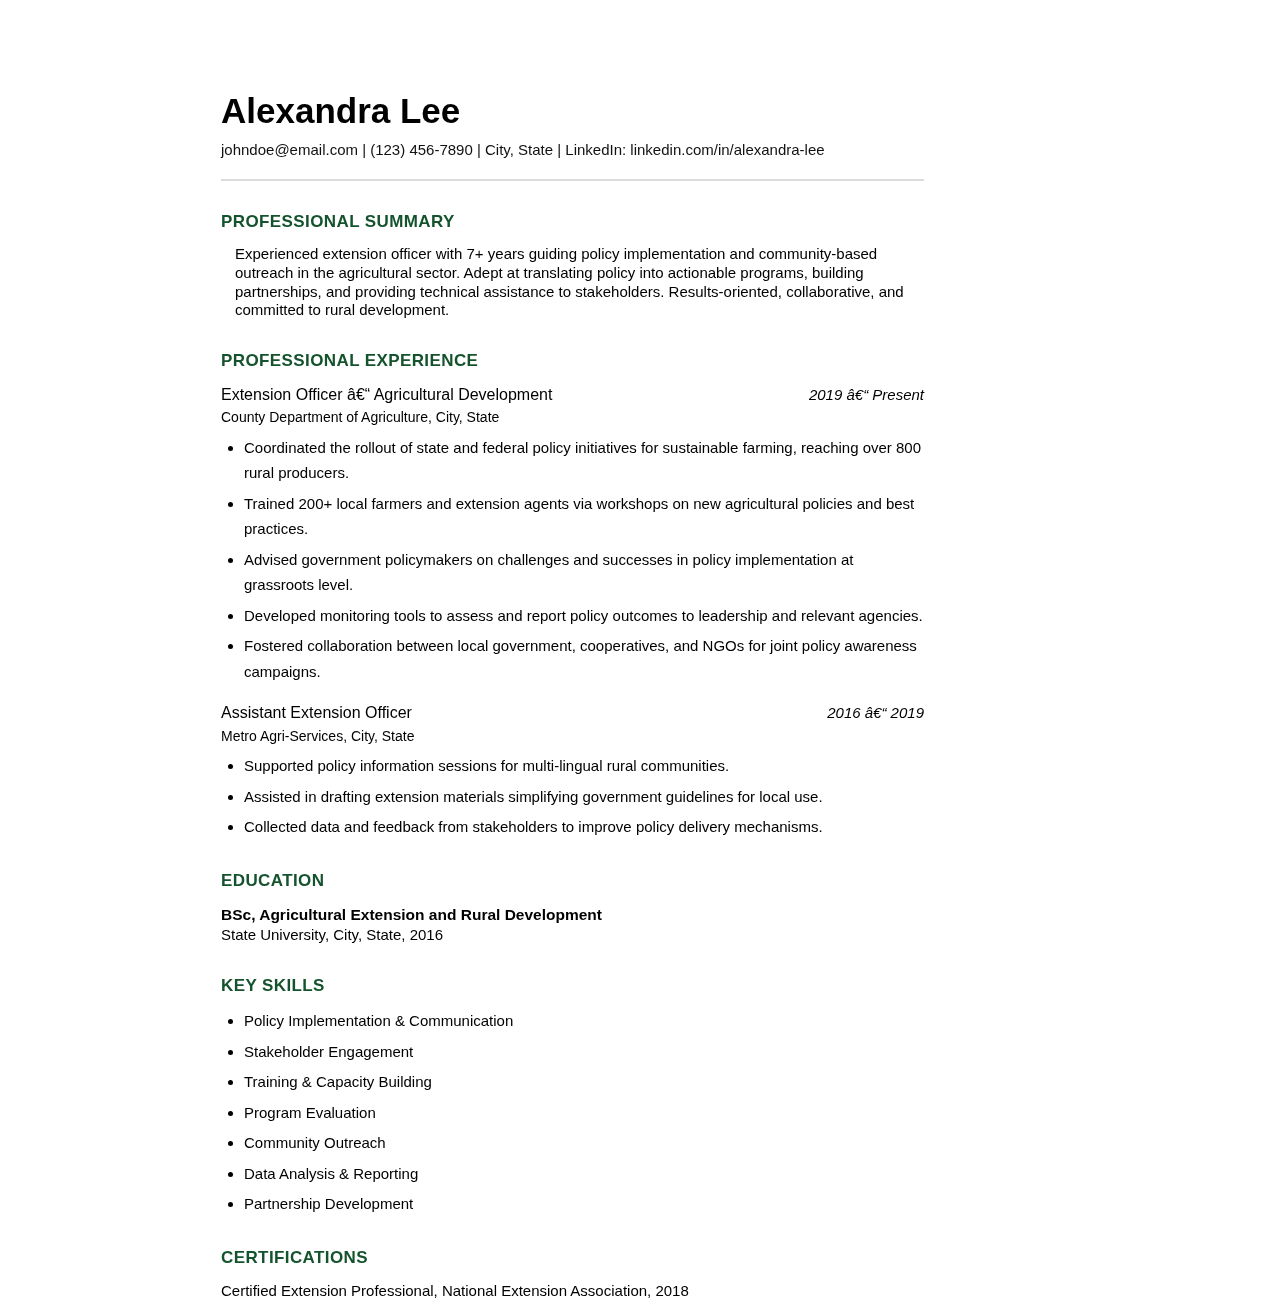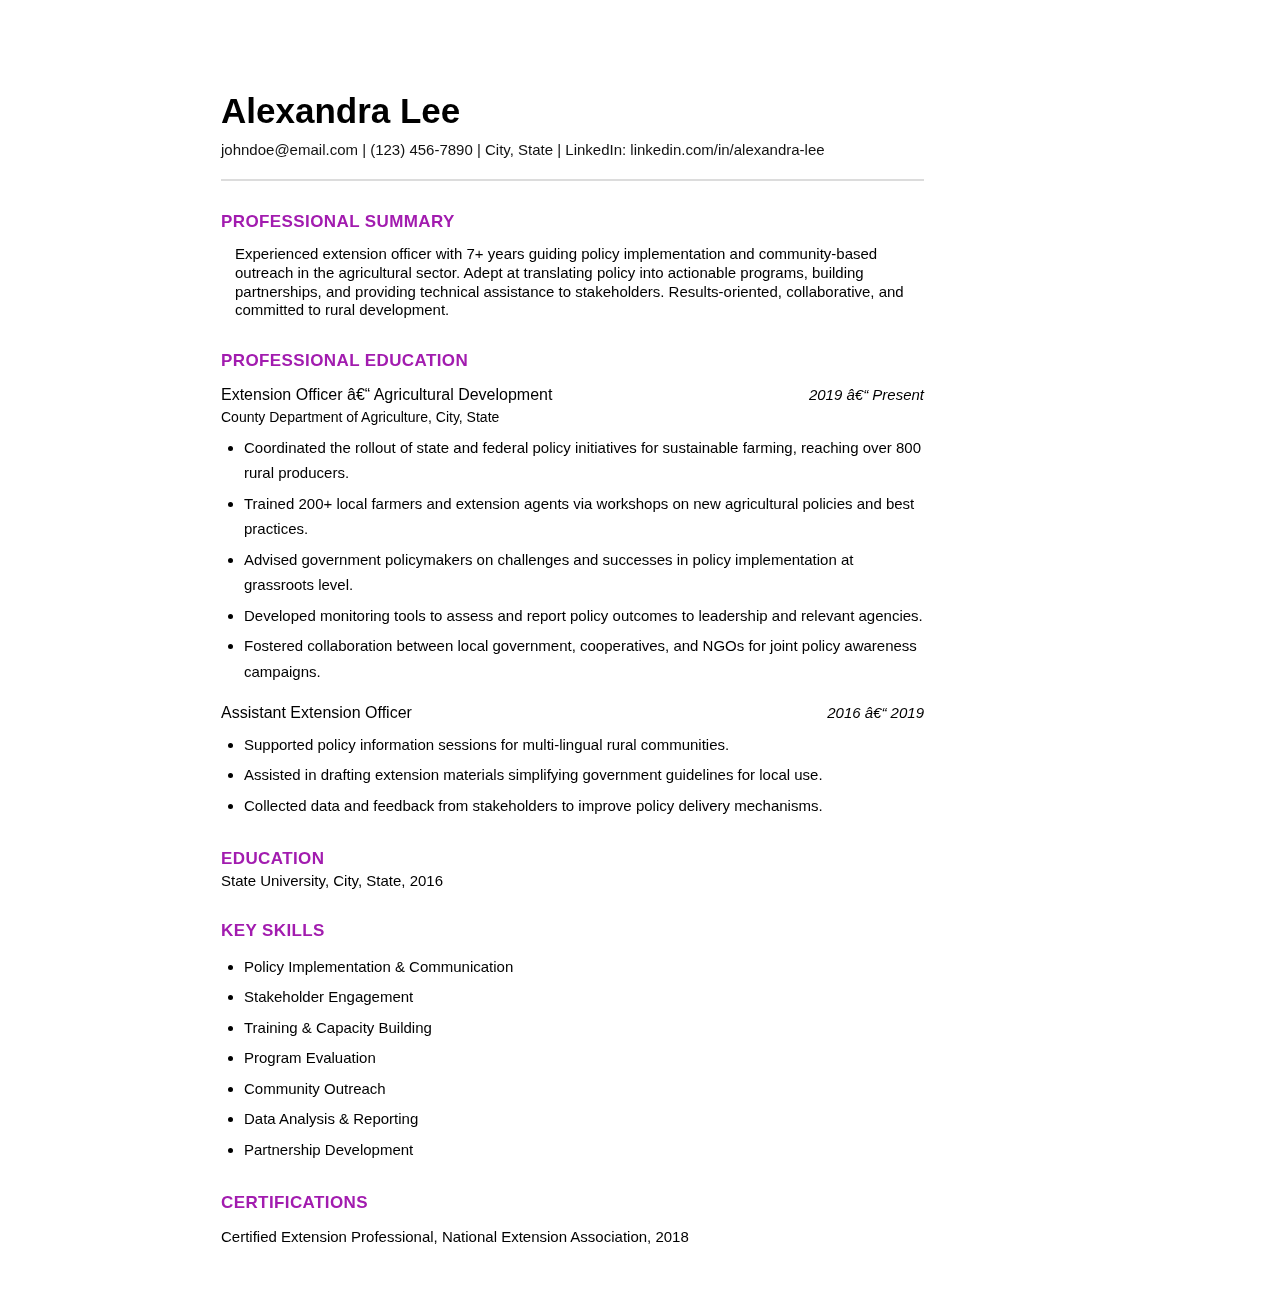--- a/index.html
+++ b/index.html
@@ -37,21 +37,21 @@
     border: none;
     border-top: 2px solid #dcdcdc;
     margin: 19px 0 0 0;
   }
   h2.section-heading {
     margin: 31px 0 0 0;
     font-size: 17px;
     font-weight: bold;
     line-height: 1.2;
     letter-spacing: 0.4px;
-    color: #a21caf;
+    color: #14532d;
   }
   .summary-text {
     margin: 13px 0 0 14px;
     font-size: 15px;
     line-height: 1.25;
   }
   .job { margin-top: 0; }
   .job + .job { margin-top: 19px; }
   .job-header {
     display: flex;
@@ -120,21 +120,21 @@
     <p class="contact">johndoe@email.com | (123) 456-7890 | City, State | LinkedIn: linkedin.com/in/alexandra-lee</p>
     <hr class="divider">
   </header>
 
   <section>
     <h2 class="section-heading">PROFESSIONAL SUMMARY</h2>
     <p class="summary-text">Experienced extension officer with 7+ years guiding policy implementation and community-based outreach in the agricultural sector. Adept at translating policy into actionable programs, building partnerships, and providing technical assistance to stakeholders. Results-oriented, collaborative, and committed to rural development.</p>
   </section>
 
   <section>
-    <h2 class="section-heading">PROFESSIONAL EDUCATION</h2>
+    <h2 class="section-heading">PROFESSIONAL EXPERIENCE</h2>
 
     <div class="job">
       <div class="job-header">
         <span class="job-title">Extension Officer â€“ Agricultural Development</span>
         <span class="job-dates">2019 â€“ Present</span>
       </div>
       <div class="job-company">County Department of Agriculture, City, State</div>
       <ul class="bullet-list">
         <li>Coordinated the rollout of state and federal policy initiatives for sustainable farming, reaching over 800 rural producers.</li>
         <li>Trained 200+ local farmers and extension agents via workshops on new agricultural policies and best practices.</li>
@@ -142,30 +142,32 @@
         <li>Developed monitoring tools to assess and report policy outcomes to leadership and relevant agencies.</li>
         <li>Fostered collaboration between local government, cooperatives, and NGOs for joint policy awareness campaigns.</li>
       </ul>
     </div>
 
     <div class="job">
       <div class="job-header">
         <span class="job-title">Assistant Extension Officer</span>
         <span class="job-dates">2016 â€“ 2019</span>
       </div>
+      <div class="job-company">Metro Agri-Services, City, State</div>
       <ul class="bullet-list">
         <li>Supported policy information sessions for multi-lingual rural communities.</li>
         <li>Assisted in drafting extension materials simplifying government guidelines for local use.</li>
         <li>Collected data and feedback from stakeholders to improve policy delivery mechanisms.</li>
       </ul>
     </div>
   </section>
 
   <section>
     <h2 class="section-heading">EDUCATION</h2>
+    <p class="edu-degree">BSc, Agricultural Extension and Rural Development</p>
     <p class="edu-school">State University, City, State, 2016</p>
   </section>
 
   <section>
     <h2 class="section-heading">KEY SKILLS</h2>
     <ul class="skills-list">
       <li>Policy Implementation &amp; Communication</li>
       <li>Stakeholder Engagement</li>
       <li>Training &amp; Capacity Building</li>
       <li>Program Evaluation</li>

